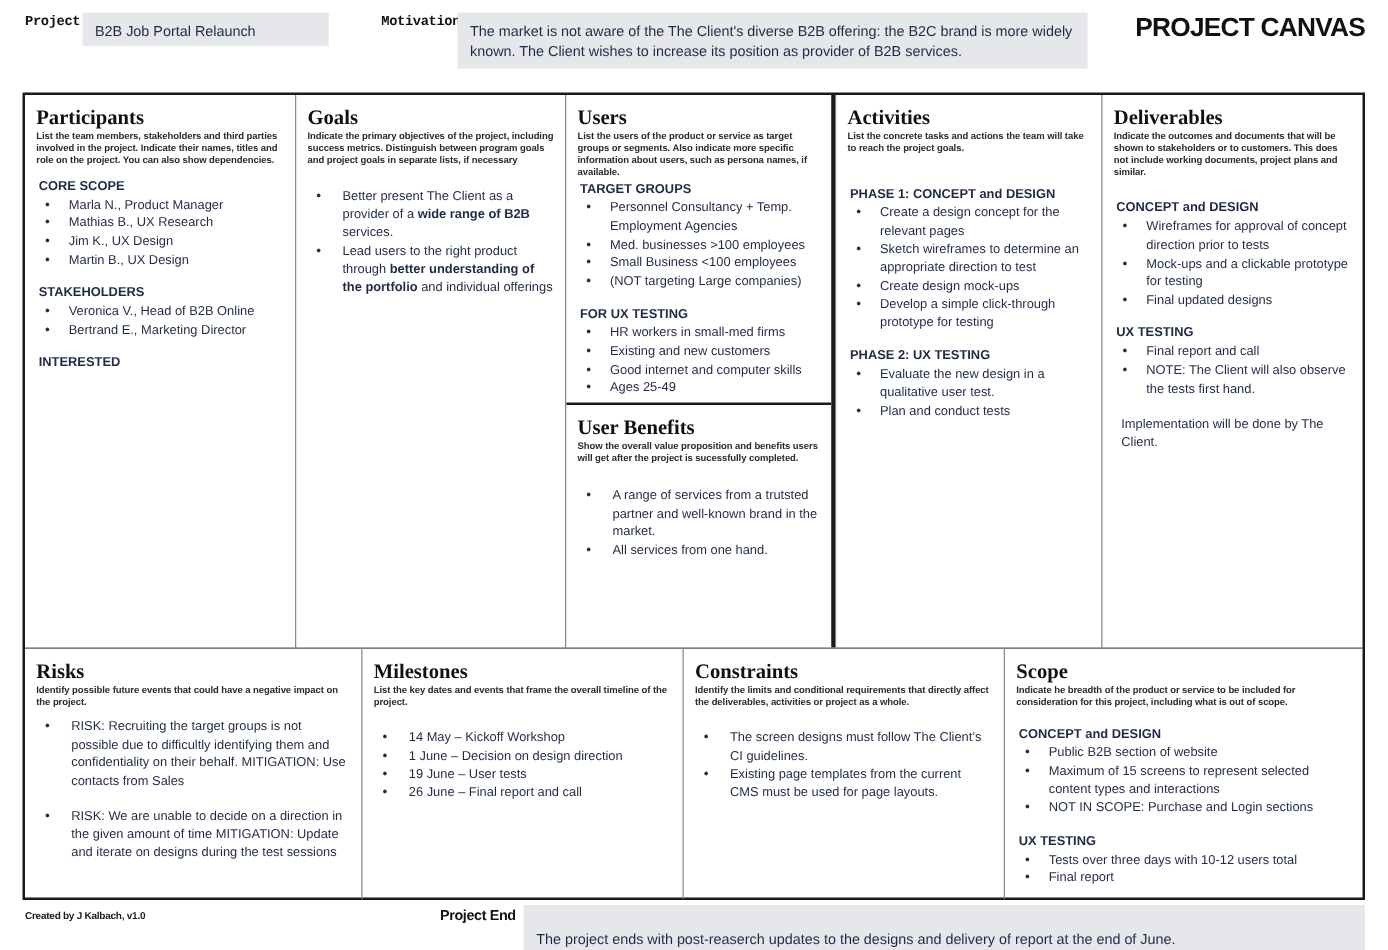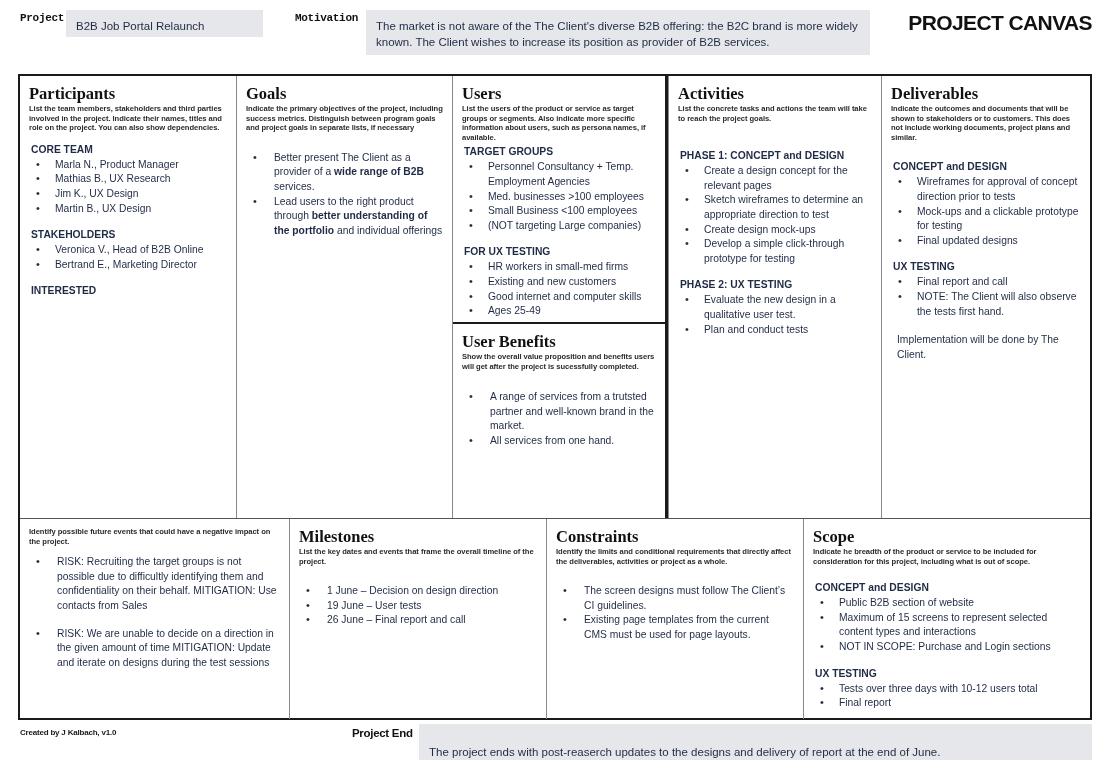--- a/index.html
+++ b/index.html
@@ -34,21 +34,21 @@
     position: absolute;
     background: #e6e7eb;
     color: #1f2a44;
     font-size: 11.5px;
     line-height: 16px;
     padding: 8px 10px 8px 10px;
     box-sizing: border-box;
   }
   #project-label { left: 20px; top: 12px; }
   #project-box   { left: 66px; top: 10px; width: 197px; height: 27px; }
-  #motivation-label { left: 295px; top: 12px; }
+  #motivation-label { left: 305px; top: 12px; }
   #motivation-box   { left: 366px; top: 10px; width: 504px; height: 45px; }
   #canvas-title {
     position: absolute;
     right: 18px; top: 11px;
     font-family: "Liberation Sans", sans-serif;
     font-weight: bold;
     font-size: 21px;
     letter-spacing: -0.6px;
     color: #111111;
     white-space: nowrap;
@@ -223,21 +223,21 @@
 </div>
 
 <div class="canvas-frame">
 
   <div class="top-row">
 
     <div class="cell c-participants">
       <div class="sec-title">Participants</div>
       <div class="sec-desc">List the team members, stakeholders and third parties involved in the project. Indicate their names, titles and role on the project. You can also show dependencies.</div>
 
-      <div class="grp-head">CORE TEAM</div>
+      <div class="grp-head">CORE SCOPE</div>
       <ul class="bl">
         <li>Marla N., Product Manager</li>
         <li>Mathias  B., UX Research</li>
         <li>Jim K., UX Design</li>
         <li>Martin B., UX Design</li>
       </ul>
 
       <div class="grp-head spaced">STAKEHOLDERS</div>
       <ul class="bl">
         <li>Veronica V., Head of B2B Online</li>
@@ -328,32 +328,34 @@
         <li>NOTE: The Client will also observe the tests first hand.</li>
       </ul>
 
       <div class="plain-note">Implementation will be done by The Client.</div>
     </div>
   </div>
 
   <div class="bottom-row">
 
     <div class="cell c-risks">
+      <div class="sec-title">Risks</div>
       <div class="sec-desc">Identify possible future events that could have a negative impact on the project.</div>
       <ul class="bl wide">
         <li style="margin-bottom:13px">RISK: Recruiting the target groups is not possible due to difficultly identifying them and confidentiality on their behalf. MITIGATION:  Use contacts from Sales</li>
         <li>RISK: We are unable to decide on a direction in the given amount of time MITIGATION: Update and iterate on designs during the test sessions</li>
       </ul>
     </div>
 
     <div class="cell c-milestones">
       <div class="sec-title">Milestones</div>
       <div class="sec-desc">List the key dates and events that frame the overall timeline of the project.</div>
       <div style="height:9px"></div>
       <ul class="bl wide">
+        <li>14 May – Kickoff Workshop</li>
         <li>1 June – Decision on design direction</li>
         <li>19 June – User tests</li>
         <li>26 June – Final report and call</li>
       </ul>
     </div>
 
     <div class="cell c-constraints">
       <div class="sec-title">Constraints</div>
       <div class="sec-desc">Identify the limits and conditional requirements that directly affect the deliverables, activities or project as a whole.</div>
       <div style="height:9px"></div>

